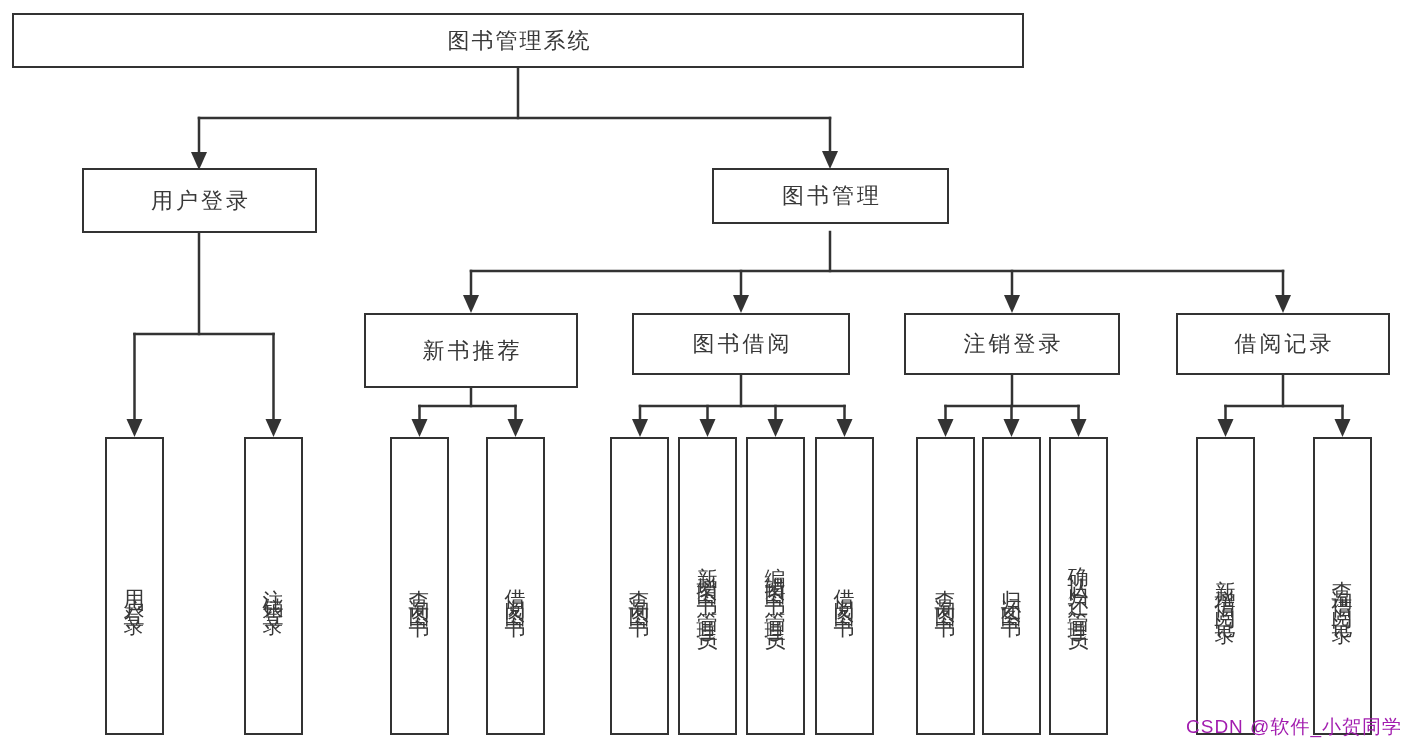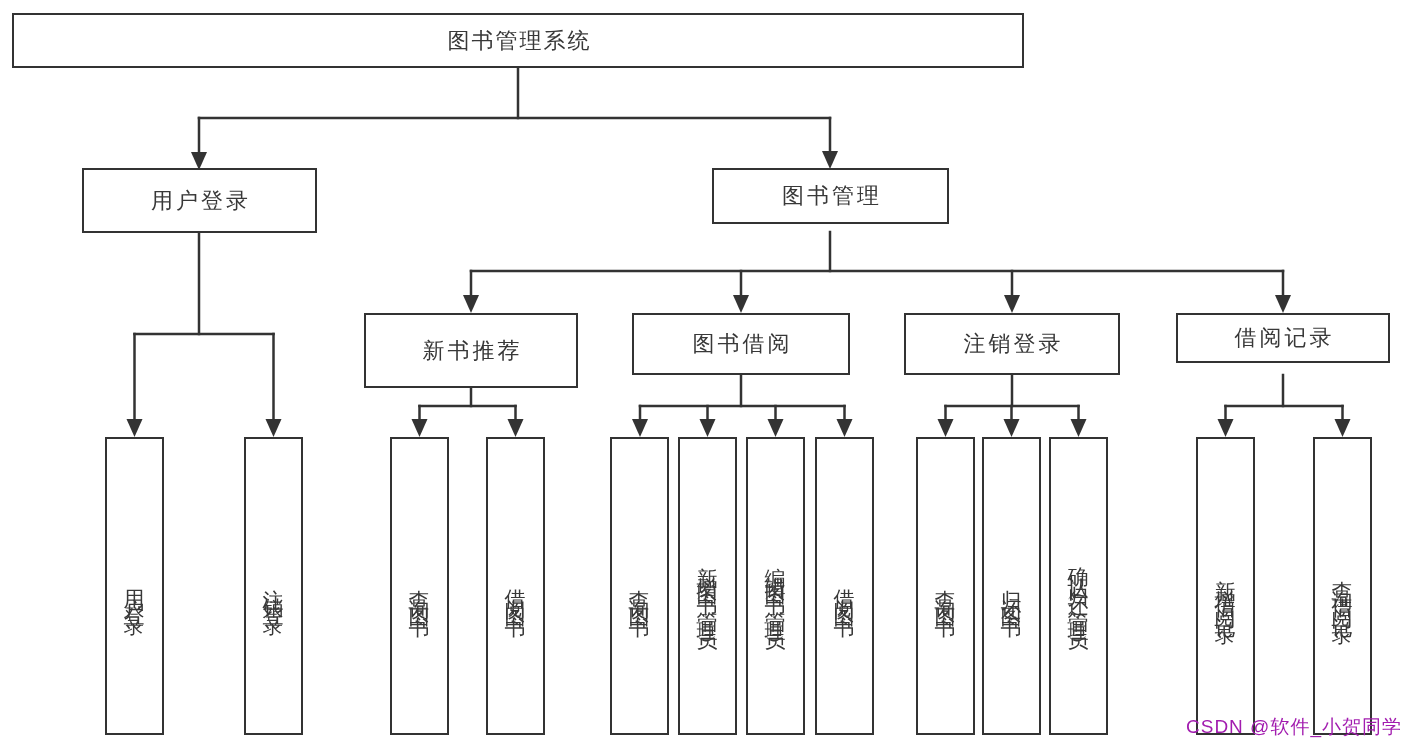--- a/index.html
+++ b/index.html
@@ -140,21 +140,21 @@
 
   <div class="node h-node" style="left:364px; top:313px; width:214px; height:75px;">
     <span>新书推荐</span>
   </div>
   <div class="node h-node" style="left:632px; top:313px; width:218px; height:62px;text-align:center;">
     <span>图书借阅</span>
   </div>
   <div class="node h-node" style="left:904px; top:313px; width:216px; height:62px;">
     <span>注销登录</span>
   </div>
-  <div class="node h-node" style="left:1176px; top:313px; width:214px; height:50px;">
+  <div class="node h-node" style="left:1176px; top:313px; width:214px; height:62px;">
     <span>借阅记录</span>
   </div>
 
   <div class="node v-node" style="left:105px; top:437px; width:59px; height:298px;">
     <span>用户登录</span>
   </div>
   <div class="node v-node" style="left:244px; top:437px; width:59px; height:298px;">
     <span>注销登录</span>
   </div>
 

